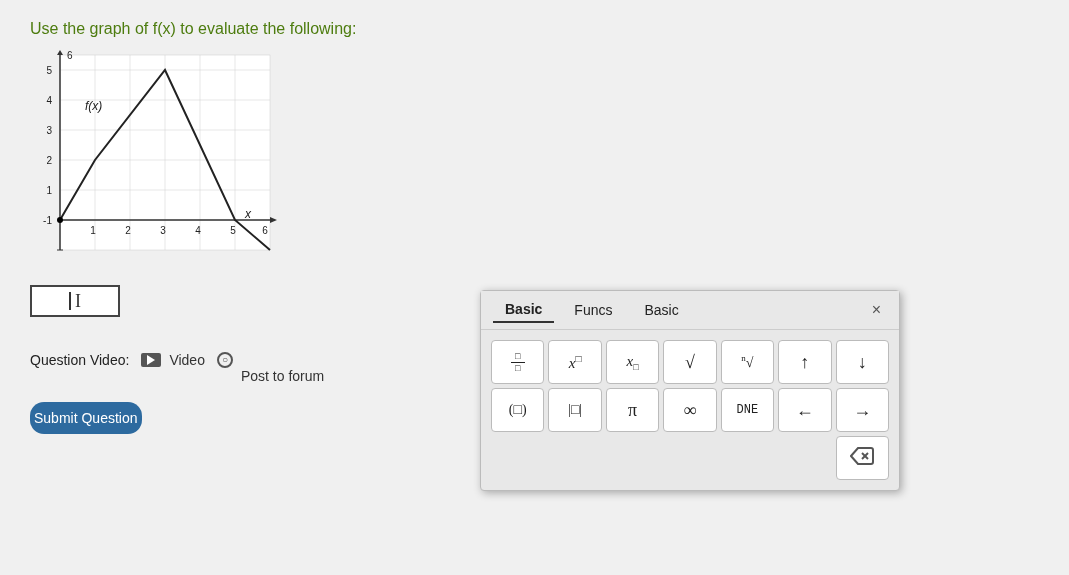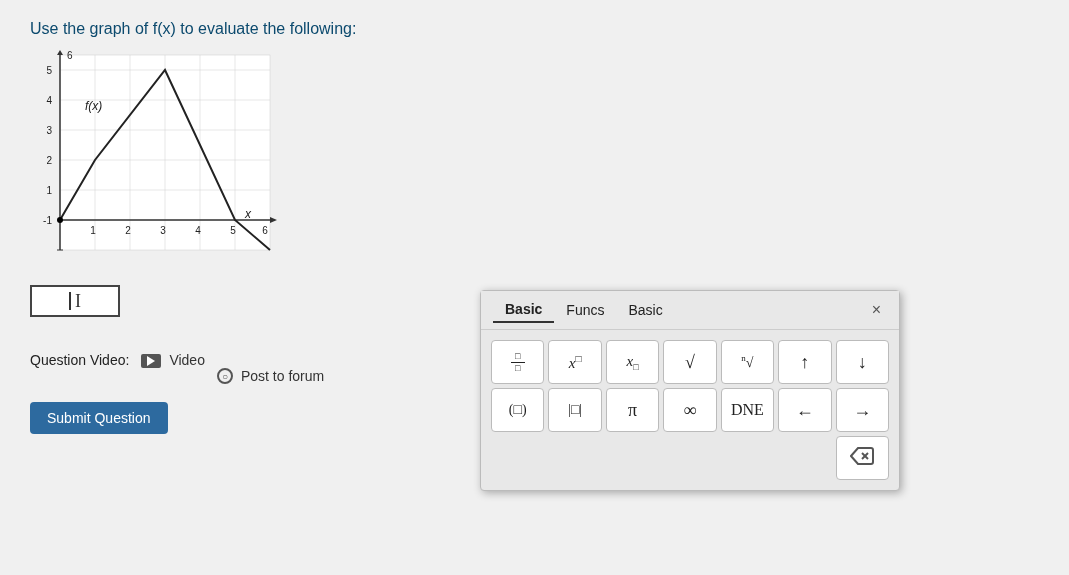--- a/index.html
+++ b/index.html
@@ -15,21 +15,21 @@
     .main-content {
       background: #f0f0f0;
       width: 100%;
       height: 100%;
       padding: 20px 30px;
       position: relative;
     }
 
     .question-text {
       font-size: 16px;
-      color: #0c4a6e;
+      color: #4d7c0f;
       margin-bottom: 12px;
       font-family: Arial, sans-serif;
     }
 
     .graph-area {
       width: 240px;
       height: 220px;
       position: relative;
       margin-bottom: 15px;
       margin-left: 10px;
@@ -73,21 +73,21 @@
       align-items: center;
       gap: 12px;
       margin-bottom: 18px;
       font-size: 14px;
       color: #222;
       font-family: Arial, sans-serif;
     }
 
     .help-link {
       display: flex;
-      align-items: flex-end;
+      align-items: center;
       gap: 4px;
       color: #333;
       text-decoration: none;
       cursor: pointer;
     }
 
     .video-icon {
       width: 20px;
       height: 14px;
       background: #555;
@@ -114,22 +114,22 @@
       align-items: center;
       justify-content: center;
       font-size: 10px;
       color: #555;
     }
 
     .submit-btn {
       background: #2d6a9f;
       color: white;
       border: none;
-      padding: 8px 17px;
-      border-radius: 4px;
+      padding: 8px 4px;
+      border-radius: 14px;
       font-size: 14px;
       cursor: pointer;
       font-family: Arial, sans-serif;
     }
 
     
     .math-keyboard {
       position: absolute;
       top: 290px;
       left: 480px;
@@ -140,21 +140,21 @@
       box-shadow: 2px 2px 8px rgba(0,0,0,0.3);
       z-index: 10;
     }
 
     .keyboard-header {
       display: flex;
       align-items: center;
       padding: 6px 12px;
       background: #e8e8e8;
       border-bottom: 1px solid #ccc;
-      gap: 0;
+      gap: 8px;
     }
 
     .keyboard-tab {
       padding: 4px 12px;
       font-size: 14px;
       font-family: Arial, sans-serif;
       color: #222;
       cursor: pointer;
       background: transparent;
       border: none;
@@ -367,21 +367,21 @@
 
       <button class="kb-btn">
         <span style="font-size:18px;">π</span>
       </button>
 
       <button class="kb-btn">
         <span style="font-size:18px;">∞</span>
       </button>
 
       <button class="kb-btn">
-        <span style="font-size:16px; font-family:Liberation Serif, serif;">DNE</span>
+        <span style="font-size:12px; font-family:Liberation Mono, monospace;">DNE</span>
       </button>
 
       <button class="kb-btn">
         <span style="font-size:18px;">←</span>
       </button>
 
       <button class="kb-btn">
         <span style="font-size:18px;">→</span>
       </button>
 

